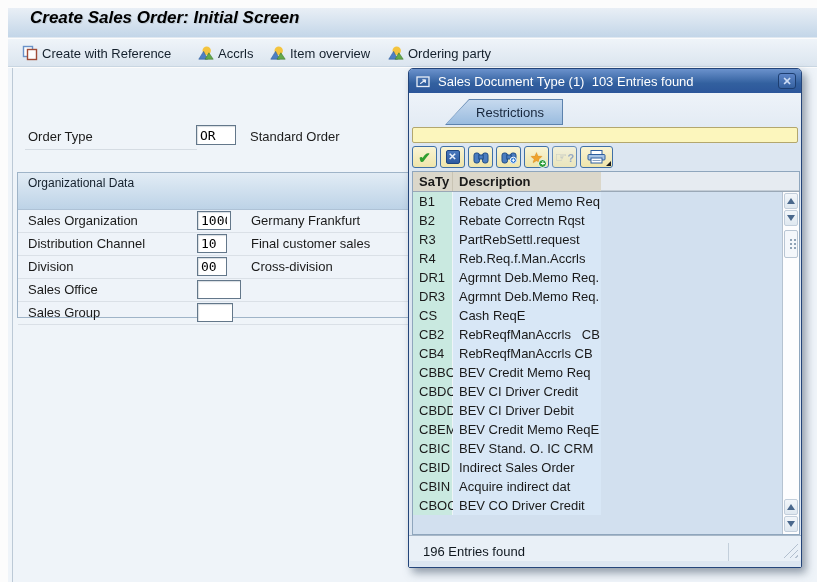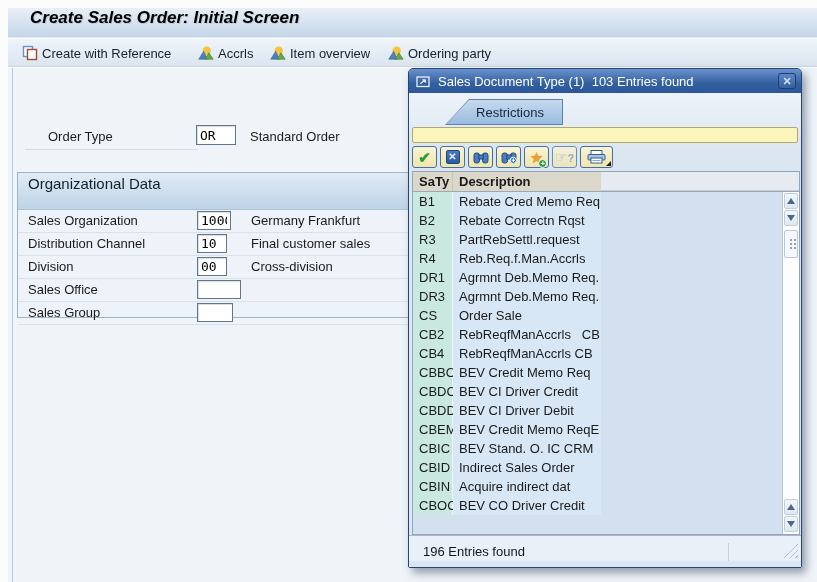--- a/index.html
+++ b/index.html
@@ -21,21 +21,21 @@
 
   
   .flabel,.fdesc{font-size:13px;color:#1c1c1c;}
   .sapin{font-family:"DejaVu Sans Mono",monospace;font-size:13px;color:#000;background:#fff;
     border:1px solid #63778a;padding:0 3px;height:20px;box-shadow:inset 1px 1px 1px rgba(90,110,130,.25);}
   .ot-underline{position:absolute;left:17px;top:81px;width:172px;height:1px;background:#d5dce3;}
 
   .groupbox{position:absolute;left:9px;top:104px;width:404px;height:146px;
     background:#eef3f9;border:1px solid #9fb4c8;}
   .grouphead{height:37px;background:linear-gradient(#e2ecf5,#bdd3e7);border-bottom:1px solid #aec2d6;
-    font-size:15px;color:#14202c;line-height:21px;padding-left:10px;}
+    font-size:12px;color:#14202c;line-height:21px;padding-left:10px;}
   .orow{position:relative;height:23px;border-bottom:1px solid #dae0e7;}
   .olabel{position:absolute;left:10px;top:3px;font-size:13px;}
   .oin{position:absolute;left:179px;top:1px;height:19px;font-family:"DejaVu Sans Mono",monospace;
     font-size:13px;background:#fff;border:1px solid #63778a;padding:0 3px;
     box-shadow:inset 1px 1px 1px rgba(90,110,130,.25);}
   .orow-0 .oin{width:34px}.orow-1 .oin{width:30px}.orow-2 .oin{width:30px}
   .orow-3 .oin{width:44px}.orow-4 .oin{width:36px}
   .odesc{position:absolute;left:233px;top:3px;font-size:13px;}
 
   
@@ -153,21 +153,21 @@
       <svg width="16" height="14" viewBox="0 0 16 14">
         <circle cx="8.7" cy="4.8" r="4.2" fill="#f4c43e"></circle>
         <path d="M0.8 13.2 L5.6 5.4 L9.6 13.2 Z" fill="#4d7fc3" stroke="#2f5e9e" stroke-width="0.6"></path>
         <path d="M7 13.2 L10.9 6.8 L15.2 13.2 Z" fill="#63a94a" stroke="#417a31" stroke-width="0.6"></path>
       </svg>
       <span>Ordering party</span>
     </div>
   </div>
 
   <div class="content">
-    <span class="flabel" style="position:absolute;left:20px;top:61px;margin-left:20px;">Order Type</span>
+    <span class="flabel" style="position:absolute;left:20px;top:61px;">Order Type</span>
     <input class="sapin" style="position: absolute; left: 188px; top: 57px; width: 40px;" value="OR">
     <span class="fdesc" style="position:absolute;left:242px;top:61px;">Standard Order</span>
     <div class="ot-underline"></div>
 
     <div class="groupbox">
       <div class="grouphead">Organizational Data</div>
       <div>
           <div class="orow orow-0">
             <span class="olabel">Sales Organization</span>
             <input class="oin" value="1000" style="">
@@ -260,21 +260,21 @@
           <div class="vh-desc">Description</div>
           <div class="vh-fill"></div>
         </div>
         <div class="vrows">
             <div class="vrow"><div class="c-key">B1</div><div class="c-desc">Rebate Cred Memo Req</div><div class="c-fill"></div></div>
             <div class="vrow"><div class="c-key">B2</div><div class="c-desc">Rebate Correctn Rqst</div><div class="c-fill"></div></div>
             <div class="vrow"><div class="c-key">R3</div><div class="c-desc">PartRebSettl.request</div><div class="c-fill"></div></div>
             <div class="vrow"><div class="c-key">R4</div><div class="c-desc">Reb.Req.f.Man.Accrls</div><div class="c-fill"></div></div>
             <div class="vrow"><div class="c-key">DR1</div><div class="c-desc">Agrmnt Deb.Memo Req.</div><div class="c-fill"></div></div>
             <div class="vrow"><div class="c-key">DR3</div><div class="c-desc">Agrmnt Deb.Memo Req.</div><div class="c-fill"></div></div>
-            <div class="vrow"><div class="c-key">CS</div><div class="c-desc">Order Sale</div><div class="c-fill"></div></div>
+            <div class="vrow"><div class="c-key">CS</div><div class="c-desc">Cash ReqE</div><div class="c-fill"></div></div>
             <div class="vrow"><div class="c-key">CB2</div><div class="c-desc">RebReqfManAccrls   CB</div><div class="c-fill"></div></div>
             <div class="vrow"><div class="c-key">CB4</div><div class="c-desc">RebReqfManAccrls CB</div><div class="c-fill"></div></div>
             <div class="vrow"><div class="c-key">CBBO</div><div class="c-desc">BEV Credit Memo Req</div><div class="c-fill"></div></div>
             <div class="vrow"><div class="c-key">CBDC</div><div class="c-desc">BEV CI Driver Credit</div><div class="c-fill"></div></div>
             <div class="vrow"><div class="c-key">CBDD</div><div class="c-desc">BEV CI Driver Debit</div><div class="c-fill"></div></div>
             <div class="vrow"><div class="c-key">CBEM</div><div class="c-desc">BEV Credit Memo ReqE</div><div class="c-fill"></div></div>
             <div class="vrow"><div class="c-key">CBIC</div><div class="c-desc">BEV Stand. O. IC CRM</div><div class="c-fill"></div></div>
             <div class="vrow"><div class="c-key">CBID</div><div class="c-desc">Indirect Sales Order</div><div class="c-fill"></div></div>
             <div class="vrow"><div class="c-key">CBIN</div><div class="c-desc">Acquire indirect dat</div><div class="c-fill"></div></div>
             <div class="vrow"><div class="c-key">CBOC</div><div class="c-desc">BEV CO Driver Credit</div><div class="c-fill"></div></div>

